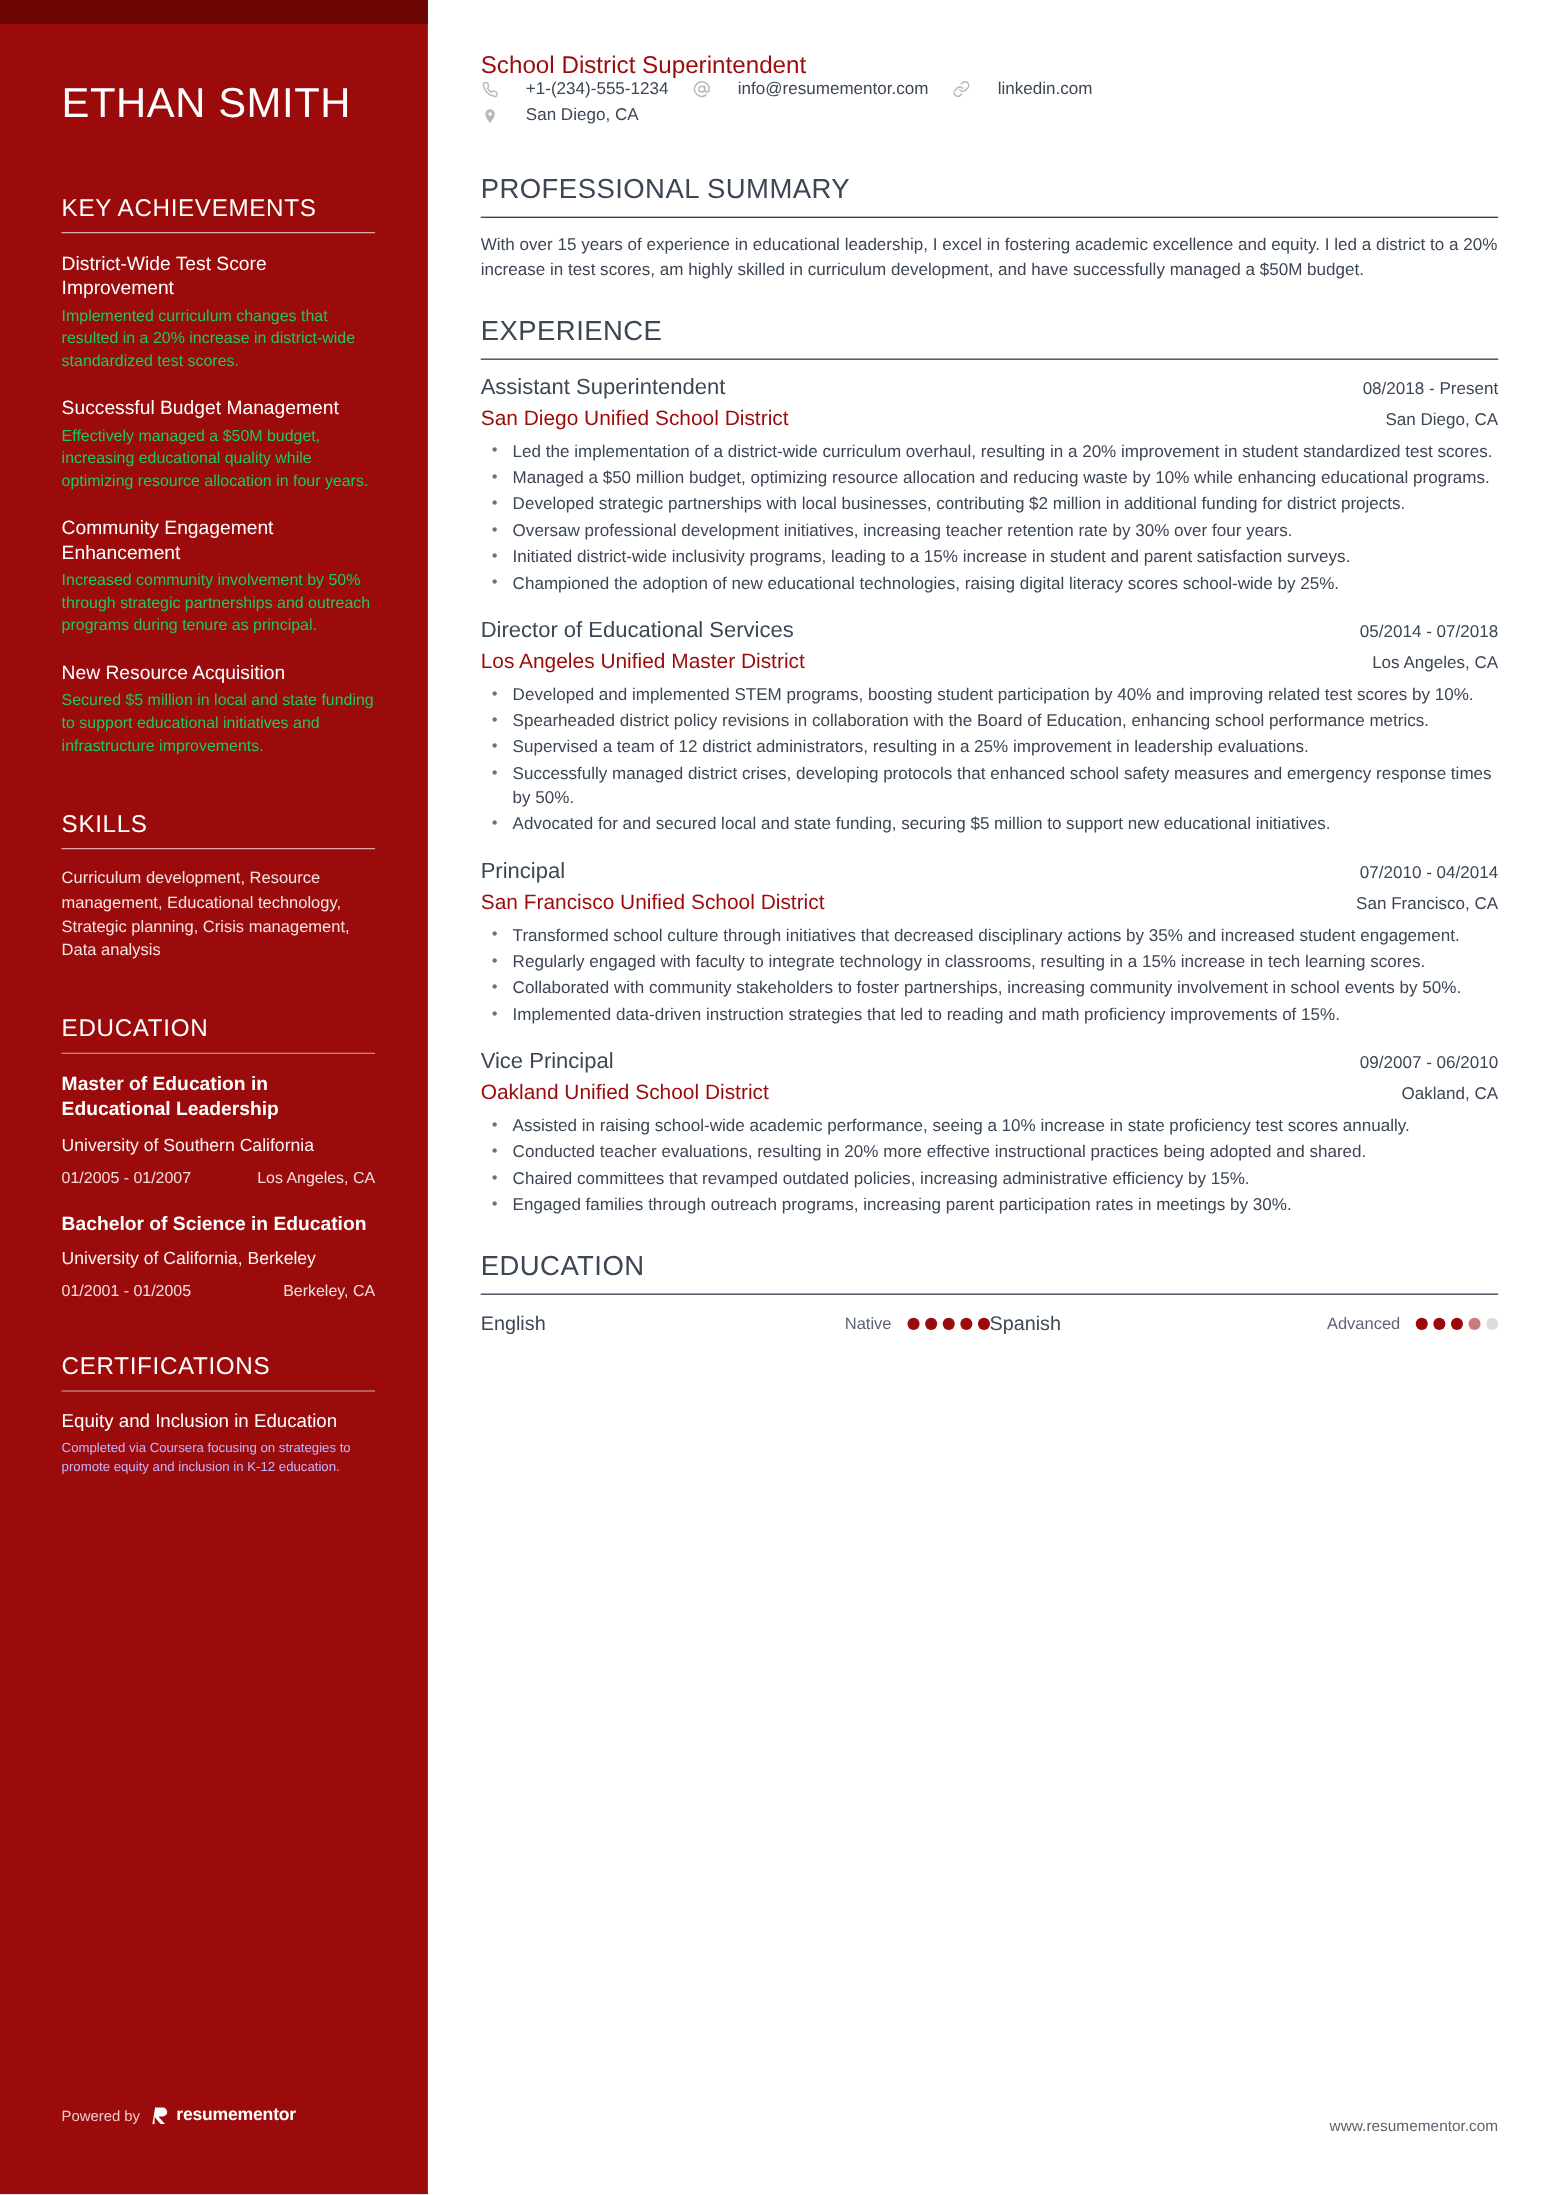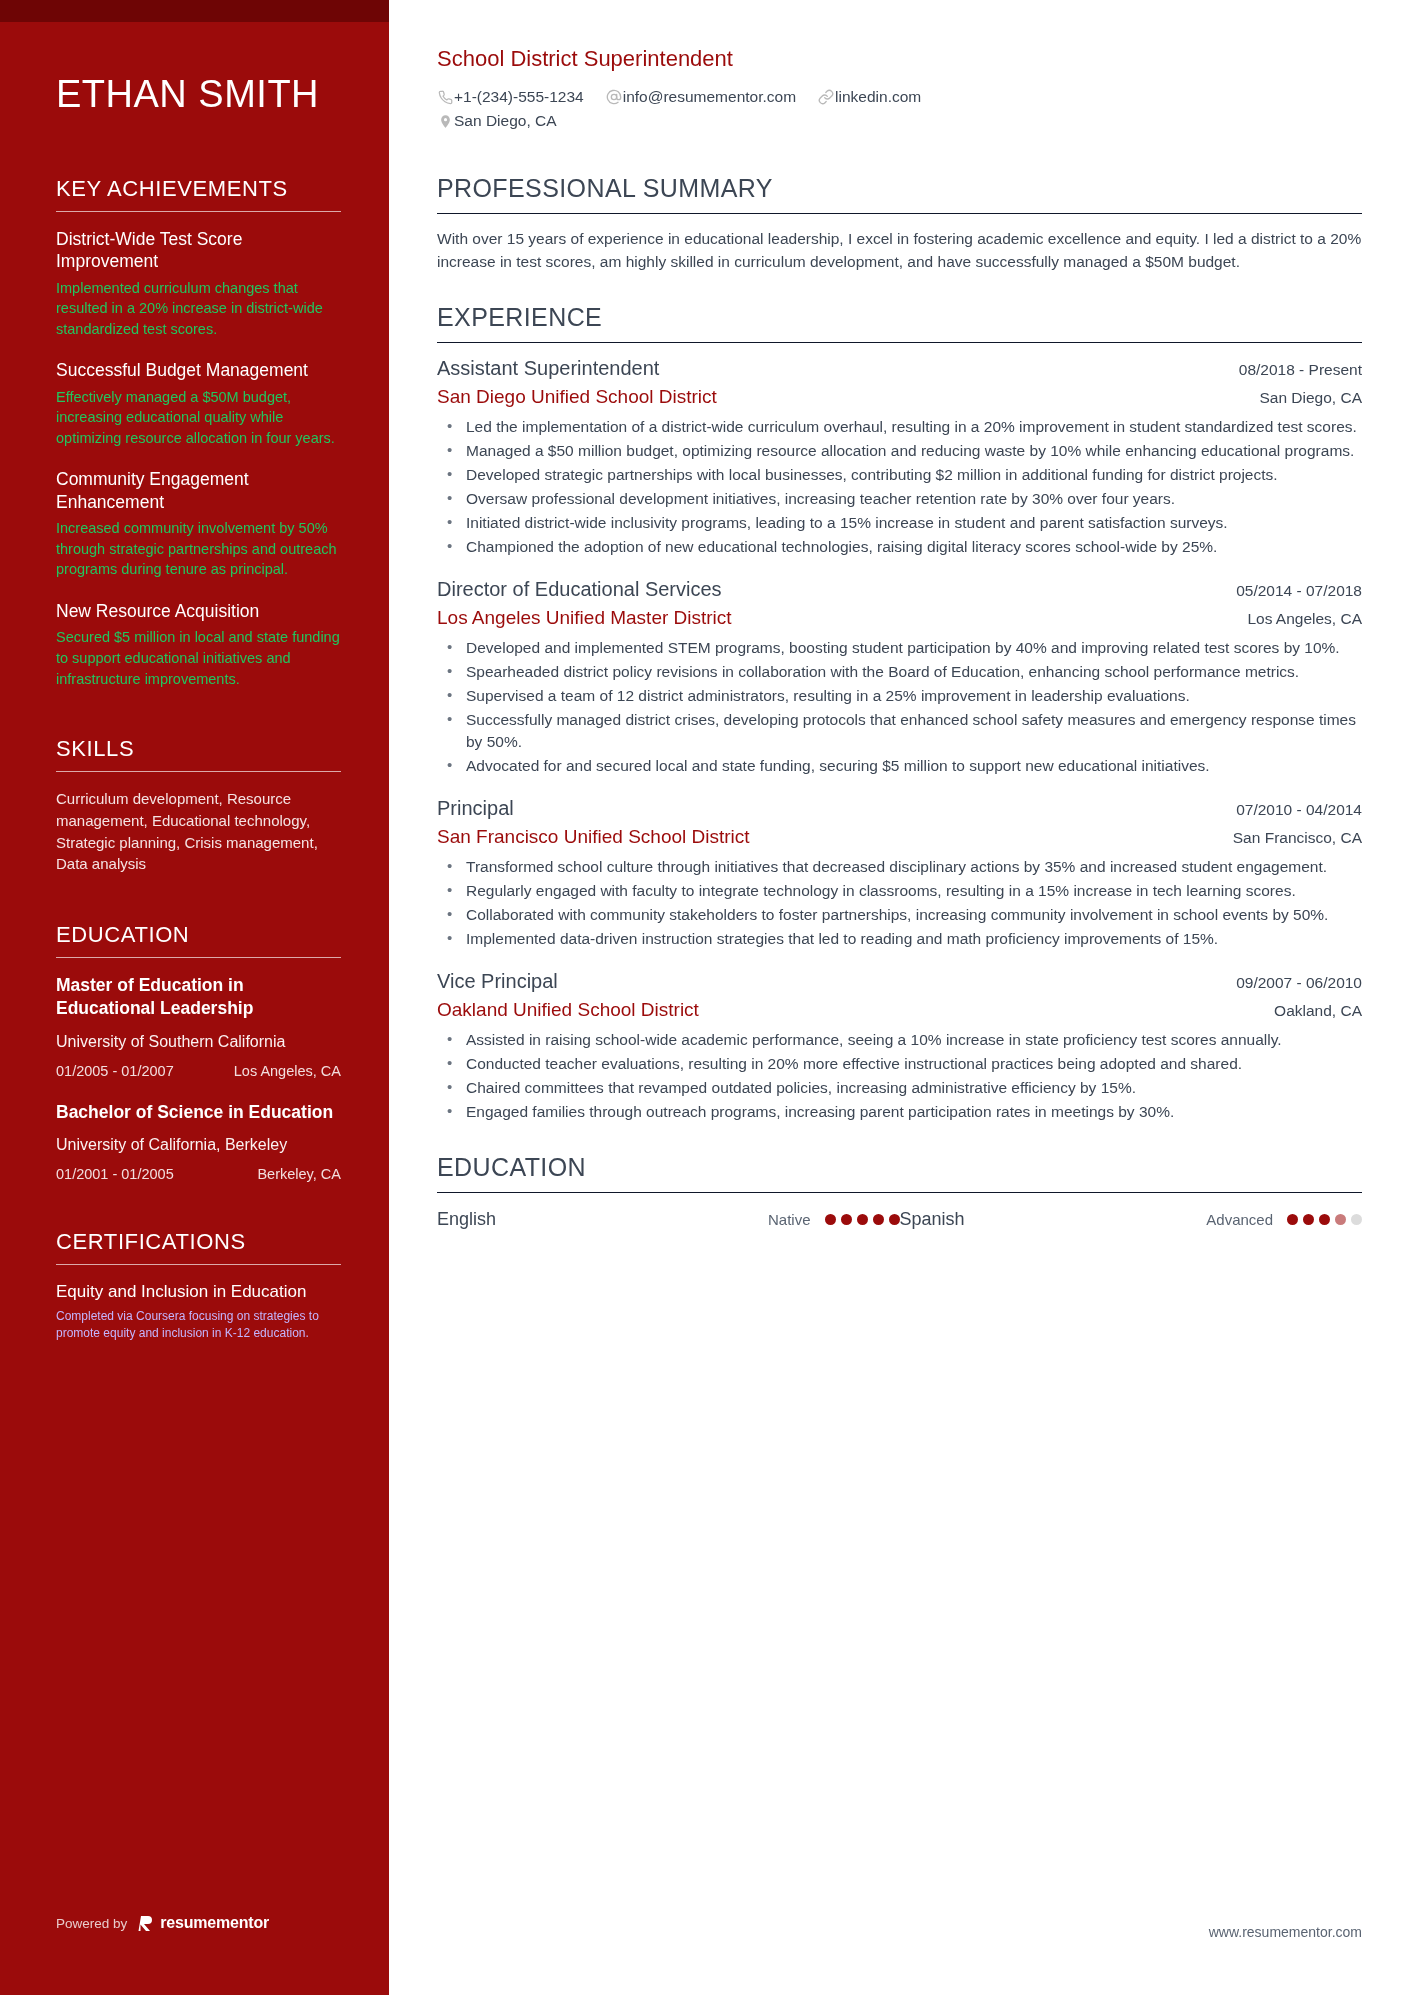--- a/index.html
+++ b/index.html
@@ -139,34 +139,33 @@
   
   .main {
     flex: 1;
     padding: 46px 48px 0 48px;
     position: relative;
   }
   .job-title-top {
     font-size: 22px;
     color: #9b0b0b;
     font-weight: 400;
-    margin-bottom: 16px;
   }
   .contact-rows { margin-bottom: 44px; }
   .contact-line {
     display: flex;
     align-items: center;
     flex-wrap: wrap;
     gap: 0 22px;
     margin-bottom: 6px;
   }
   .contact-item {
     display: flex;
     align-items: center;
-    gap: 1px;
+    gap: 25px;
     font-size: 15.5px;
     color: #3c4654;
   }
   .cicon {
     width: 16px; height: 16px;
     display: inline-flex;
     align-items: center;
     justify-content: center;
     color: #b9b9b9;
     flex: 0 0 16px;

